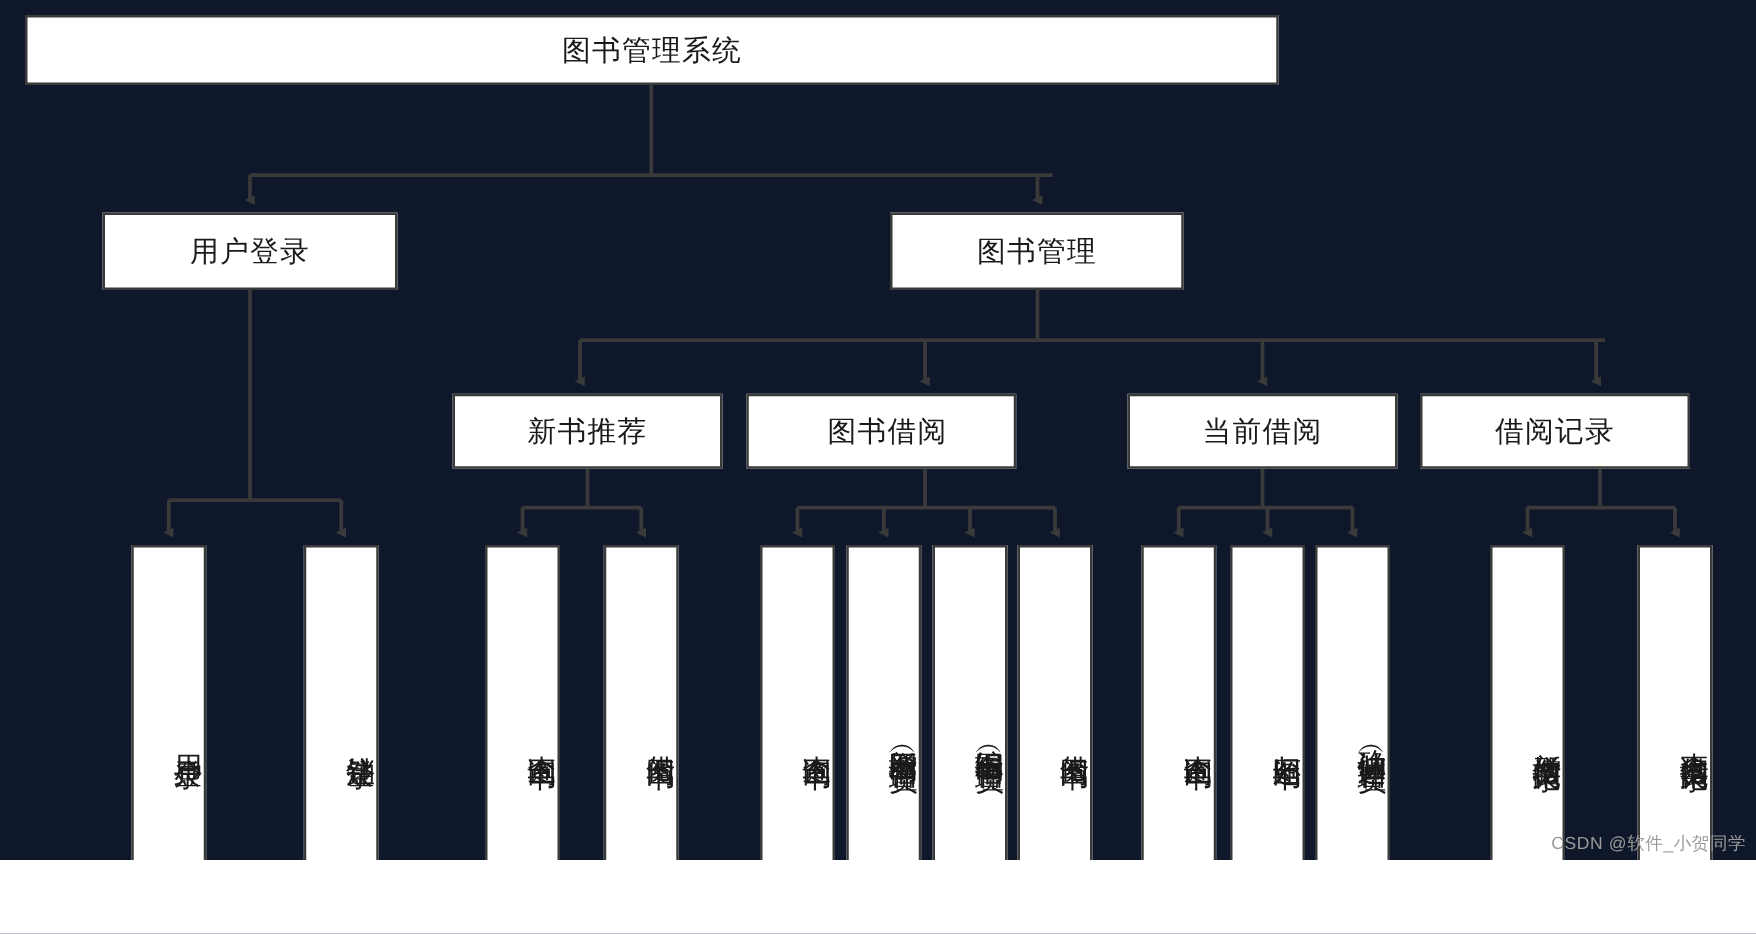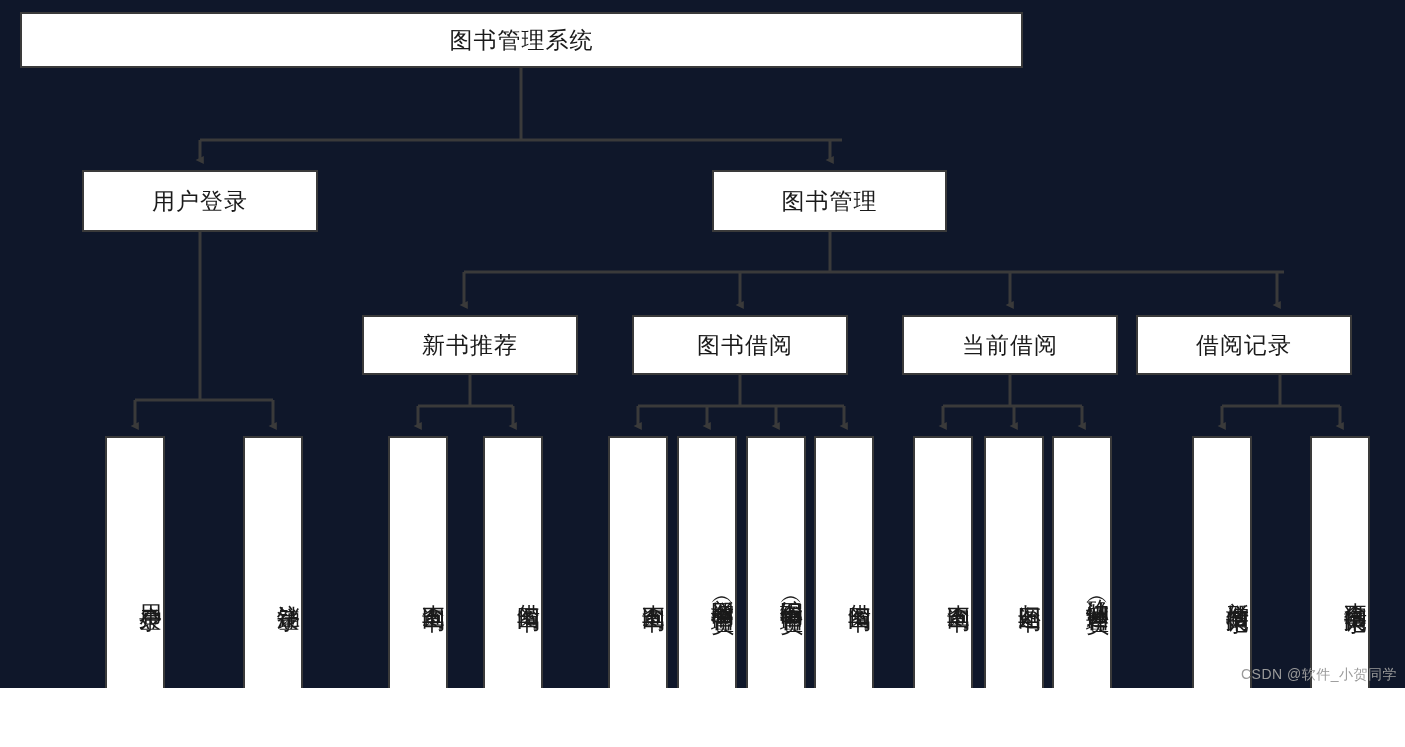--- a/index.html
+++ b/index.html
@@ -143,21 +143,21 @@
   <div class="node horiz" style="left:82px; top:170px; width:236px; height:62px;">
     <span class="label">用户登录</span>
   </div>
   <div class="node horiz" style="left:362px; top:315px; width:216px; height:60px;">
     <span class="label">新书推荐</span>
   </div>
 
   <div class="node horiz" style="left:712px; top:170px; width:235px; height:62px;">
     <span class="label">图书管理</span>
   </div>
-  <div class="node horiz" style="left:632px; top:315px; width:216px; height:60px;padding-left:10px;">
+  <div class="node horiz" style="left:597px; top:315px; width:216px; height:60px;padding-left:10px;">
     <span class="label">图书借阅</span>
   </div>
   <div class="node horiz" style="left:902px; top:315px; width:216px; height:60px;font-family:Liberation Serif, serif;">
     <span class="label">当前借阅</span>
   </div>
   <div class="node horiz" style="left:1136px; top:315px; width:216px; height:60px;">
     <span class="label">借阅记录</span>
   </div>
 
   <div class="node vert" style="left:105px; top:436px; width:60px; height:299px;">

